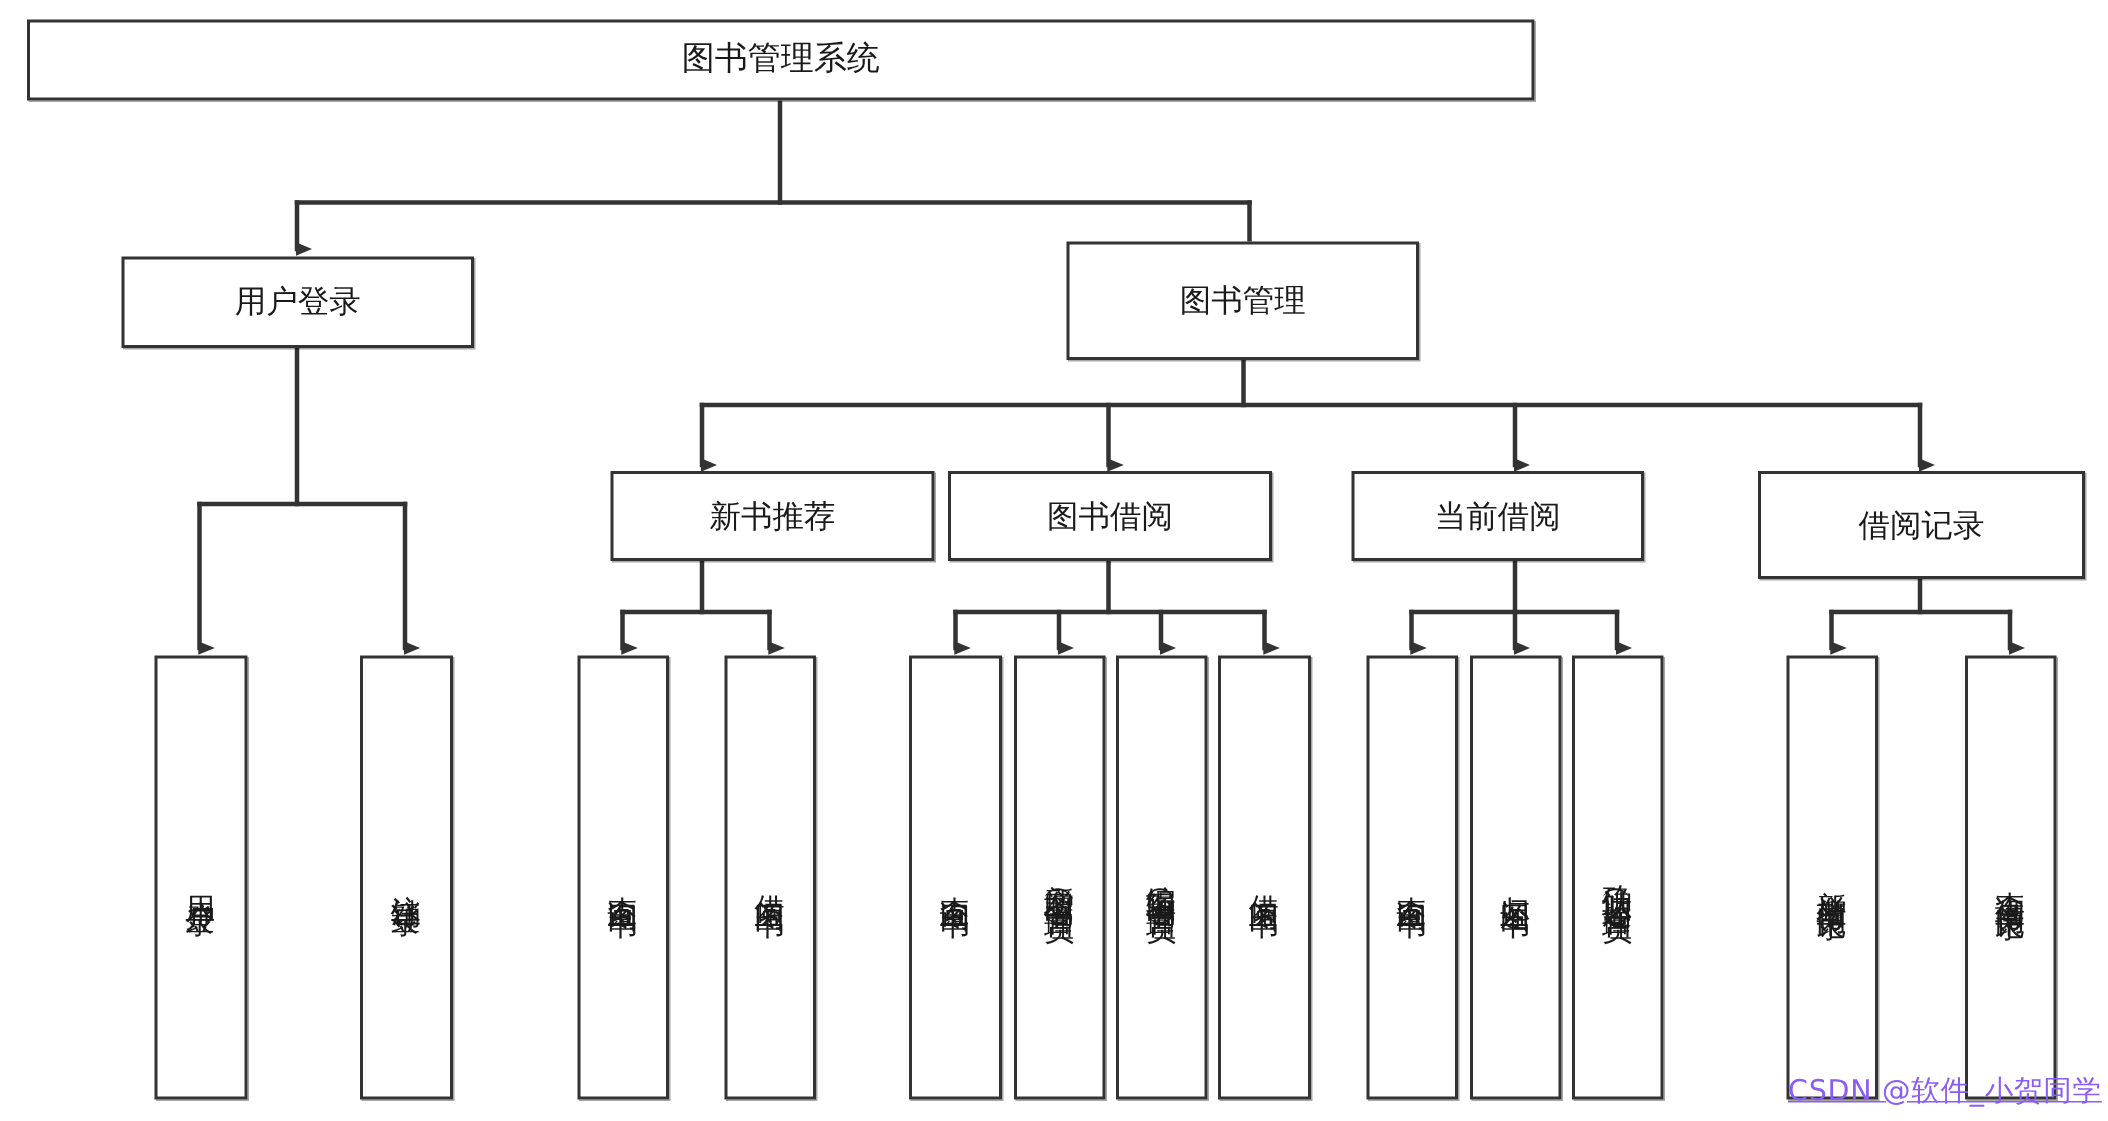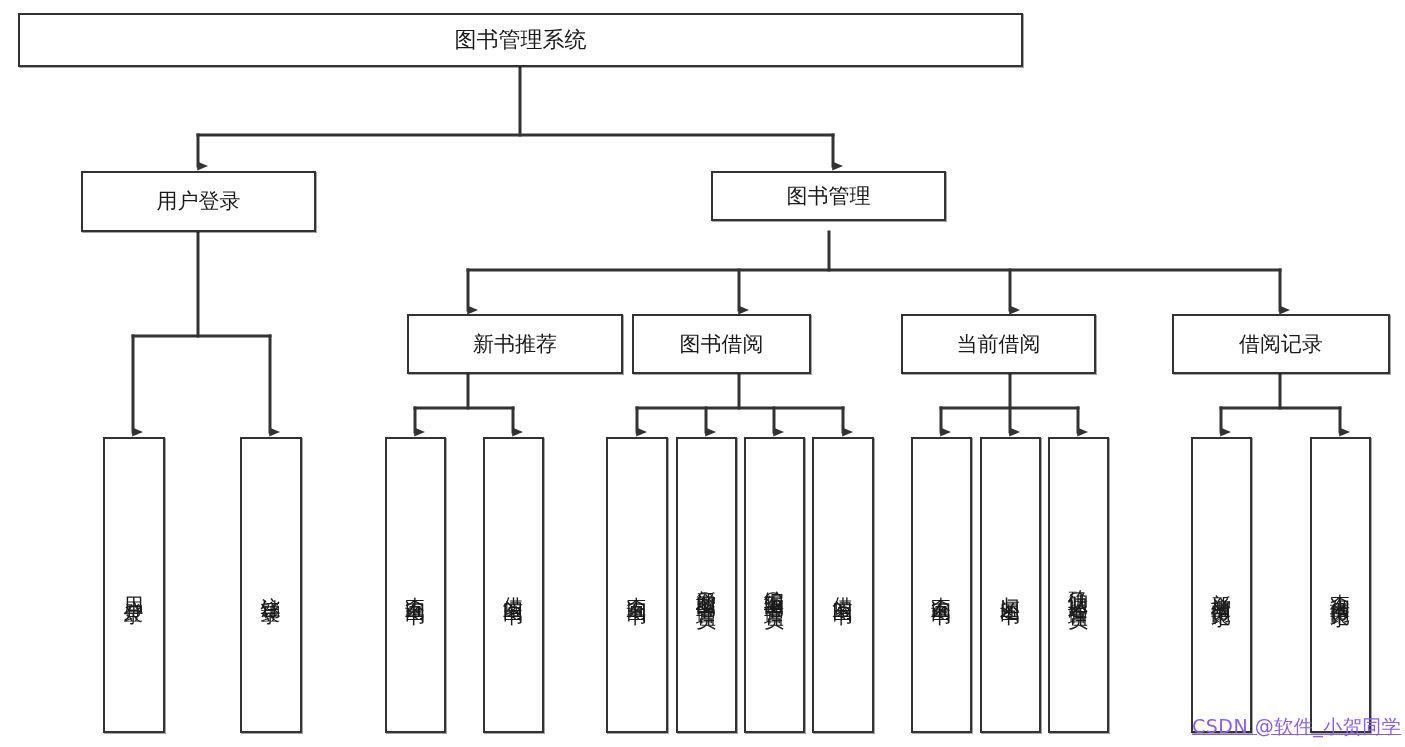--- a/index.html
+++ b/index.html
@@ -128,34 +128,34 @@
     </g>
   </svg>
 
   <div class="node horizontal root" style="left:18px; top:13px; width:1005px; height:54px;">
     <span class="node-label">图书管理系统</span>
   </div>
 
   <div class="node horizontal" style="left:81px; top:171px; width:235px; height:61px;">
     <span class="node-label">用户登录</span>
   </div>
-  <div class="node horizontal" style="left:711px; top:171px; width:235px; height:50px;">
+  <div class="node horizontal" style="left:711px; top:161px; width:235px; height:79px;">
     <span class="node-label">图书管理</span>
   </div>
 
   <div class="node horizontal" style="left:362px; top:314px; width:216px; height:60px;margin-left:45px;">
     <span class="node-label">新书推荐</span>
   </div>
-  <div class="node horizontal" style="left:632px; top:314px; width:179px; height:60px;">
+  <div class="node horizontal" style="left:632px; top:314px; width:216px; height:60px;">
     <span class="node-label">图书借阅</span>
   </div>
   <div class="node horizontal" style="left:901px; top:314px; width:195px; height:60px;">
     <span class="node-label">当前借阅</span>
   </div>
-  <div class="node horizontal" style="left:1172px; top:314px; width:218px; height:60px;">
+  <div class="node horizontal" style="left:1172px; top:314px; width:218px; height:72px;">
     <span class="node-label">借阅记录</span>
   </div>
 
   <div class="node vertical" style="left:103px; top:437px; width:62px; height:296px;">
     <span class="node-label">用户登录</span>
   </div>
   <div class="node vertical" style="left:240px; top:437px; width:62px; height:296px;">
     <span class="node-label">注销登录</span>
   </div>
 

